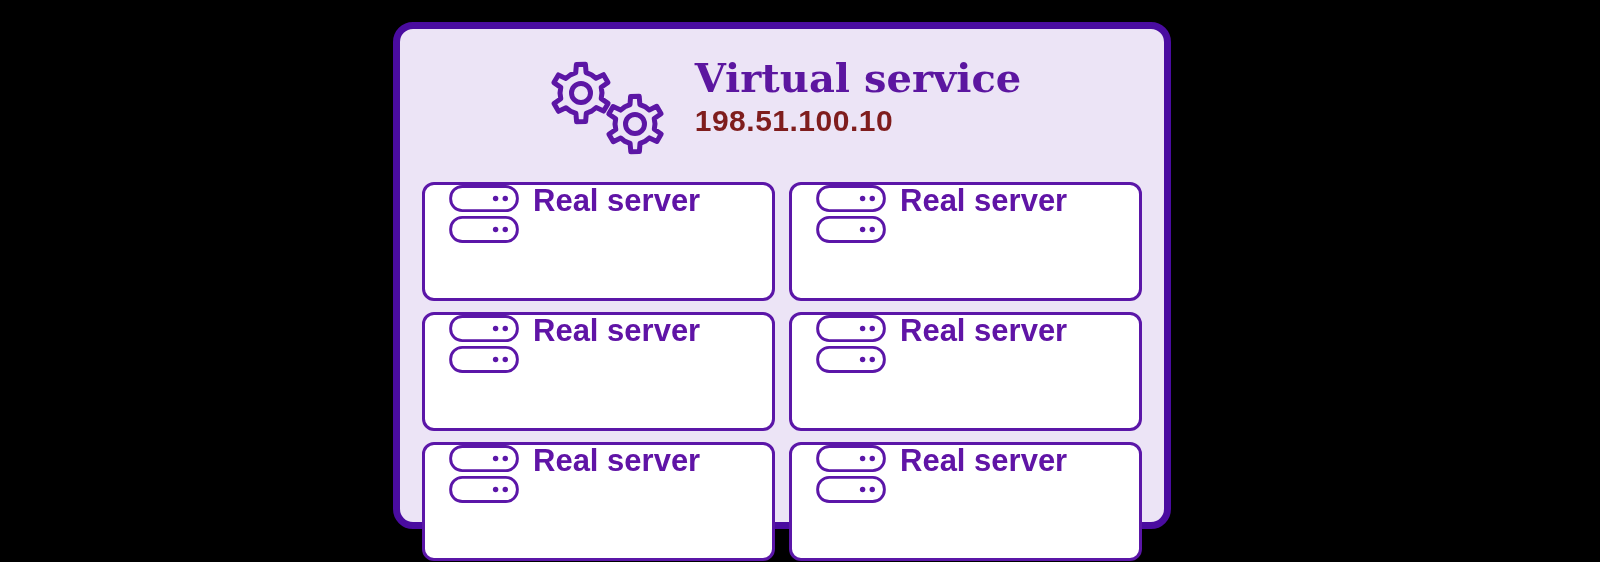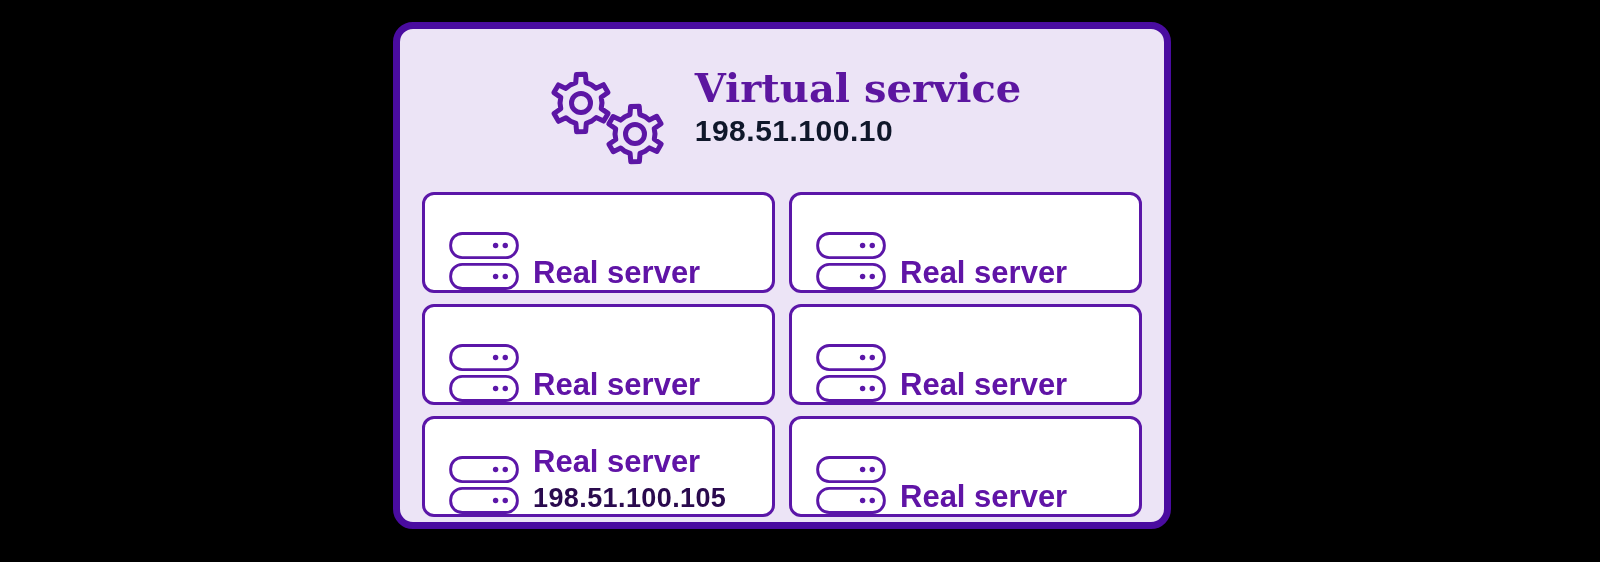--- a/index.html
+++ b/index.html
@@ -6,39 +6,39 @@
   .stage{
     position:relative;width:1600px;height:562px;background:#000;overflow:hidden;
     font-family:"Liberation Sans",sans-serif;
   }
   .card{
     position:absolute;left:393px;top:22px;width:778px;height:507px;box-sizing:border-box;
     background:#ece4f6;border:7px solid #4a0ca0;border-radius:20px;
   }
   .header{
     display:flex;justify-content:center;align-items:flex-start;gap:26px;
-    padding-top:38px;margin-bottom:25px;
+    padding-top:28px;margin-bottom:25px;
   }
   .gears{width:126px;height:100px;flex:0 0 auto;}
   .gear{fill:none;stroke:#5c16a5;stroke-width:5;stroke-linejoin:round;}
   .gear-hole{fill:none;stroke:#5c16a5;stroke-width:5;}
   .header-text{display:flex;flex-direction:column;}
   .title{
     font-family:"DejaVu Serif","Liberation Serif",serif;font-weight:bold;
     font-size:40px;line-height:1.05;color:#5c16a0;white-space:nowrap;
   }
-  .header-ip{font-size:30px;font-weight:bold;color:#0f172a;margin-top:5px;letter-spacing:.5px;}
+  .header-ip{font-size:30px;font-weight:bold;color:#7f1d1d;margin-top:5px;letter-spacing:.5px;}
   .grid{
     display:grid;grid-template-columns:1fr 1fr;column-gap:14px;row-gap:11px;
     padding:0 22px;
   }
   .server{
-    height:101px;box-sizing:border-box;background:#ffffff;
+    height:119px;box-sizing:border-box;background:#ffffff;
     border:3px solid #5b16a8;border-radius:12px;
-    display:flex;align-items:flex-end;padding-left:24px;gap:14px;
+    display:flex;align-items:flex-start;padding-left:24px;gap:14px;
   }
   .srv-icon{width:70px;height:58px;flex:0 0 auto;}
   .srv-bay{fill:#ffffff;stroke:#5b16a8;stroke-width:3;}
   .srv-dot{fill:#5b16a8;}
   .srv-label{font-size:31px;font-weight:bold;color:#6014a6;line-height:1.05;white-space:nowrap;}
   .srv-ip{font-size:27px;font-weight:bold;color:#2a0a4e;margin-top:4px;letter-spacing:.4px;white-space:nowrap;}
 </style>
 </head>
 <body>
 
@@ -120,21 +120,20 @@
         <svg class="srv-icon" viewBox="0 0 72 60" aria-hidden="true">
           <rect class="srv-bay" x="1.5" y="1.5" width="69" height="25" rx="12"></rect>
           <circle class="srv-dot" cx="48" cy="14" r="2.8"></circle>
           <circle class="srv-dot" cx="58" cy="14" r="2.8"></circle>
           <rect class="srv-bay" x="1.5" y="33.5" width="69" height="25" rx="12"></rect>
           <circle class="srv-dot" cx="48" cy="46" r="2.8"></circle>
           <circle class="srv-dot" cx="58" cy="46" r="2.8"></circle>
         </svg>
         <div class="srv-text">
           <div class="srv-label">Real server</div>
-          <div class="srv-ip">198.51.100.105</div>
         </div>
       </div>
 
       <div class="server">
         <svg class="srv-icon" viewBox="0 0 72 60" aria-hidden="true">
           <rect class="srv-bay" x="1.5" y="1.5" width="69" height="25" rx="12"></rect>
           <circle class="srv-dot" cx="48" cy="14" r="2.8"></circle>
           <circle class="srv-dot" cx="58" cy="14" r="2.8"></circle>
           <rect class="srv-bay" x="1.5" y="33.5" width="69" height="25" rx="12"></rect>
           <circle class="srv-dot" cx="48" cy="46" r="2.8"></circle>

